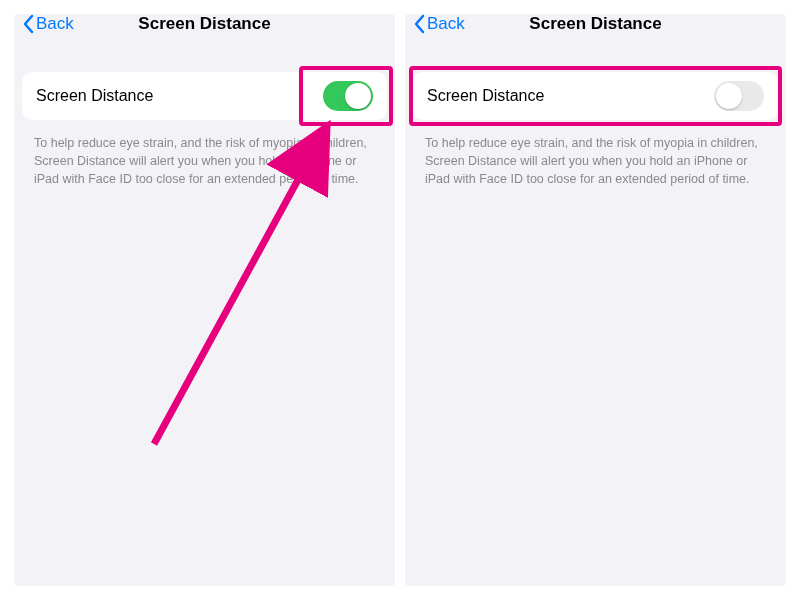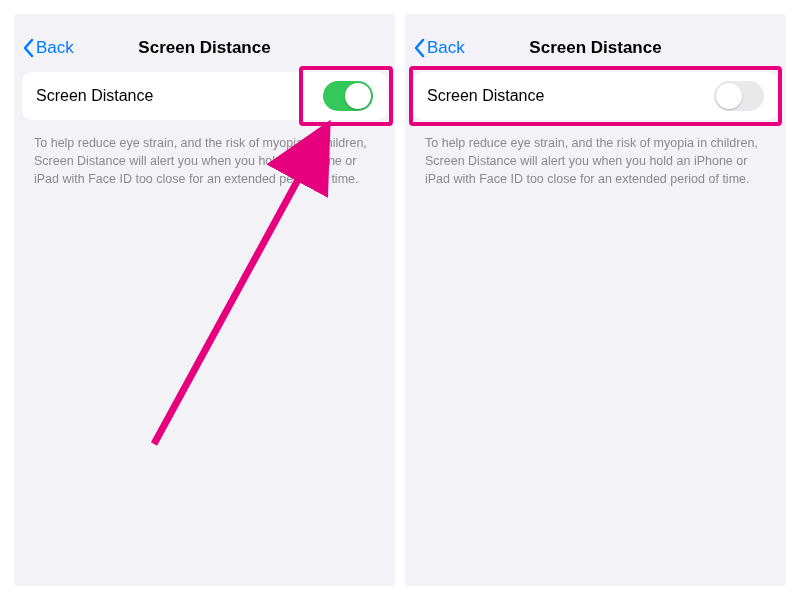--- a/index.html
+++ b/index.html
@@ -20,21 +20,21 @@
     background: #f2f2f7;
     border-radius: 4px;
     display: flex;
     flex-direction: column;
     overflow: hidden;
     position: relative;
   }
   .navbar {
     height: 44px;
     display: flex;
-    align-items: flex-end;
+    align-items: flex-start;
     position: relative;
     padding: 0 8px;
   }
   .back {
     display: flex;
     align-items: center;
     color: #007aff;
     font-size: 17px;
     cursor: pointer;
   }

